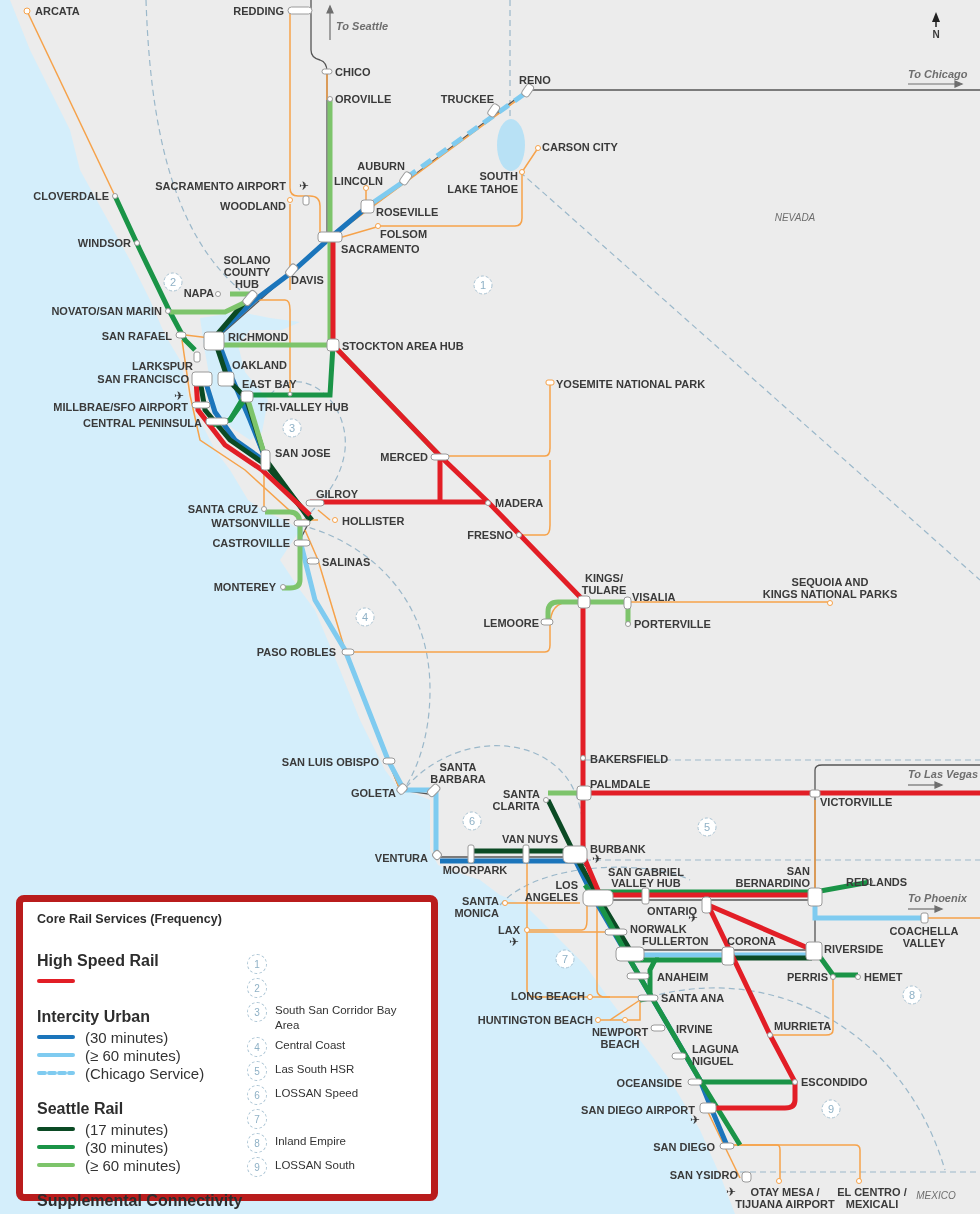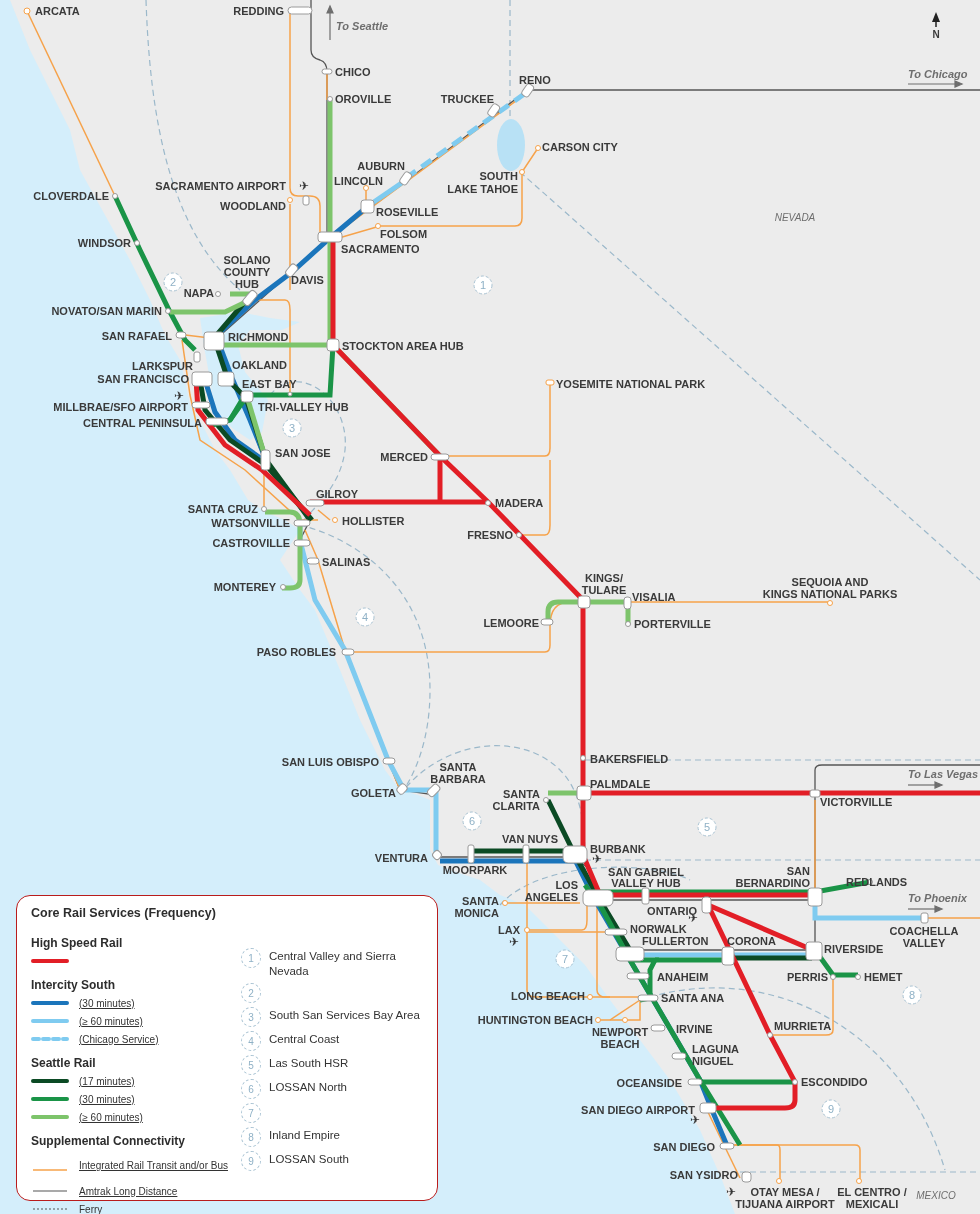--- a/index.html
+++ b/index.html
@@ -2,27 +2,27 @@
 <html><head>
 <meta charset="utf-8">
 <style>
   html,body{margin:0;padding:0;}
   body{width:980px;height:1214px;overflow:hidden;background:#d4eefb;font-family:"Liberation Sans","DejaVu Sans",sans-serif;position:relative;}
   #map{position:absolute;left:0;top:0;width:980px;height:1214px;}
   .lbl{font-family:"Liberation Sans",sans-serif;font-weight:bold;font-size:11px;fill:#3a3a3a;}
   .lbl-it{font-family:"Liberation Sans",sans-serif;font-style:italic;font-weight:bold;font-size:11px;fill:#6e6e6e;}
   .state{font-family:"Liberation Sans",sans-serif;font-style:italic;font-size:10px;fill:#6e6e6e;}
   .rnum{font-family:"Liberation Sans",sans-serif;font-size:11px;fill:#8fb1c6;}
-  .legend{position:absolute;left:16px;top:895px;width:422px;height:306px;background:#fff;border:1px solid #b91c1c;border-radius:14px;box-sizing:border-box;padding:10px 14px;}
+  .legend{position:absolute;left:16px;top:895px;width:422px;height:306px;background:#fff;border:7px solid #b91c1c;border-radius:8px;box-sizing:border-box;padding:10px 14px;}
   .legend .title{font-weight:bold;font-size:12.5px;color:#2d2d2d;margin-bottom:8px;}
   .legend .cols{display:flex;}
   .legend .colA{width:210px;}
   .legend .colB{flex:1;padding-top:20px;}
-  .lg-head{font-weight:bold;font-size:12px;color:#2d2d2d;margin:8px 0 2px;}
-  .lg-row{display:flex;align-items:center;font-size:10px;color:#333;height:18px;text-decoration:underline;}
+  .lg-head{font-weight:bold;font-size:16px;color:#2d2d2d;margin:18px 0 2px;}
+  .lg-row{display:flex;align-items:center;font-size:15px;color:#333;height:18px;}
   .lg-row .sw{width:40px;margin-right:8px;display:flex;align-items:center;}
   .lg-row.tall{height:32px;align-items:center;}
   .lg-row.tall .sw{margin-top:7px;}
   .reg{display:flex;align-items:flex-start;font-size:11.5px;color:#333;margin-bottom:4px;min-height:19px;}
   .reg .c{width:18px;height:18px;border:1px dashed #a9c3d3;border-radius:50%;font-size:10px;color:#8fb1c6;display:flex;align-items:center;justify-content:center;margin-right:8px;flex:none;}
   .reg .t{line-height:15px;padding-top:1px;}
 </style>
 </head>
 <body>
 
@@ -422,21 +422,21 @@
     <div class="colA">
       <div class="lg-head">High Speed Rail</div>
       <div class="lg-row">
           <span class="sw">
             <svg width="38" height="6">
               <line x1="2" y1="3" x2="36" y2="3" stroke="#e21e26" stroke-width="4" stroke-linecap="round"></line>
             </svg>
           </span>
         </div>
 
-      <div class="lg-head">Intercity South</div>
+      <div class="lg-head">Intercity Urban</div>
       <div class="lg-row">
           <span class="sw">
             <svg width="38" height="6">
               <line x1="2" y1="3" x2="36" y2="3" stroke="#1b75bb" stroke-width="4" stroke-linecap="round"></line>
             </svg>
           </span>
           <span>(30 minutes)</span>
         </div>
       <div class="lg-row">
           <span class="sw">
@@ -504,40 +504,39 @@
               <line x1="2" y1="2" x2="36" y2="2" stroke="#555" stroke-width="1" stroke-dasharray="2,2"></line>
             </svg>
           </span>
           <span>Ferry</span>
         </div>
     </div>
 
     <div class="colB">
       <div class="reg">
           <span class="c">1</span>
-          <span class="t">Central Valley and Sierra Nevada</span>
         </div>
       <div class="reg">
           <span class="c">2</span>
         </div>
       <div class="reg">
           <span class="c">3</span>
-          <span class="t">South San Services Bay Area</span>
+          <span class="t">South San Corridor Bay Area</span>
         </div>
       <div class="reg">
           <span class="c">4</span>
           <span class="t">Central Coast</span>
         </div>
       <div class="reg">
           <span class="c">5</span>
           <span class="t">Las South HSR</span>
         </div>
       <div class="reg">
           <span class="c">6</span>
-          <span class="t">LOSSAN North</span>
+          <span class="t">LOSSAN Speed</span>
         </div>
       <div class="reg">
           <span class="c">7</span>
         </div>
       <div class="reg">
           <span class="c">8</span>
           <span class="t">Inland Empire</span>
         </div>
       <div class="reg">
           <span class="c">9</span>

